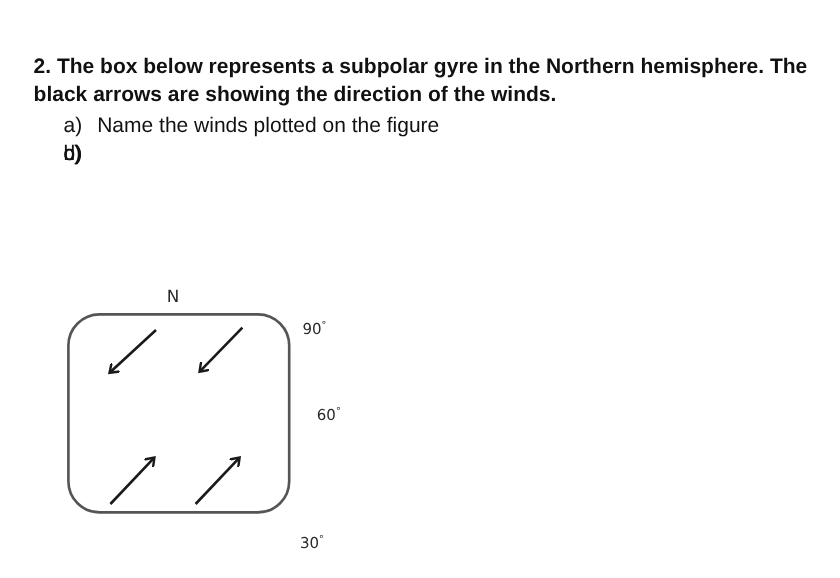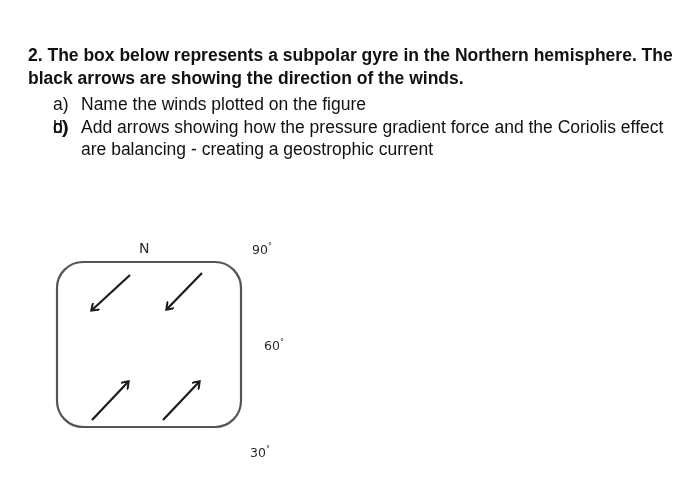--- a/index.html
+++ b/index.html
@@ -79,21 +79,20 @@
       <span>Name the winds plotted on the figure</span>
     </li>
     <li>
       <span class="marker">b)</span>
     </li>
     <li>
       <span class="marker">c)</span>
     </li>
     <li>
       <span class="marker">d)</span>
-      <span>Add arrows showing how the pressure gradient force and the Coriolis effect are balancing - creating a geostrophic current</span>
     </li>
   </ul>
 </div>
 
 <div class="figure">
   <svg id="gyre-svg" width="700" height="482" viewBox="0 0 700 482">
     <defs>
       <marker id="arrowhead" markerWidth="10" markerHeight="10" refX="6" refY="5" orient="auto" markerUnits="userSpaceOnUse">
         <path d="M0,0 L7,5 L0,10" fill="none" stroke="#1a1a1a" stroke-width="2" stroke-linejoin="miter"></path>
       </marker>
@@ -103,21 +102,21 @@
         <line x1="130" y1="275" x2="92" y2="310" stroke="#1a1a1a" stroke-width="2.2" marker-end="url(#arrowhead)"></line>
         <line x1="202" y1="273" x2="167" y2="309" stroke="#1a1a1a" stroke-width="2.2" marker-end="url(#arrowhead)"></line>
         <line x1="92" y1="420" x2="128" y2="382" stroke="#1a1a1a" stroke-width="2.2" marker-end="url(#arrowhead)"></line>
         <line x1="163" y1="420" x2="199" y2="382" stroke="#1a1a1a" stroke-width="2.2" marker-end="url(#arrowhead)"></line>
       </g>
   </svg>
 
   <div class="fig-label" style="left:139px; top:241px; font-size:14px;">
     <span>N</span>
   </div>
-  <div class="fig-label" style="left:252px; top:244px;">
+  <div class="fig-label" style="left:252px; top:268px;">
     <span>90</span><sup>°</sup>
   </div>
   <div class="fig-label" style="left:264px; top:340px;">
     <span>60</span><sup>°</sup>
   </div>
   <div class="fig-label" style="left:250px; top:423px;margin-top:24px;">
     <span>30</span><sup>°</sup>
   </div>
 </div>
 

